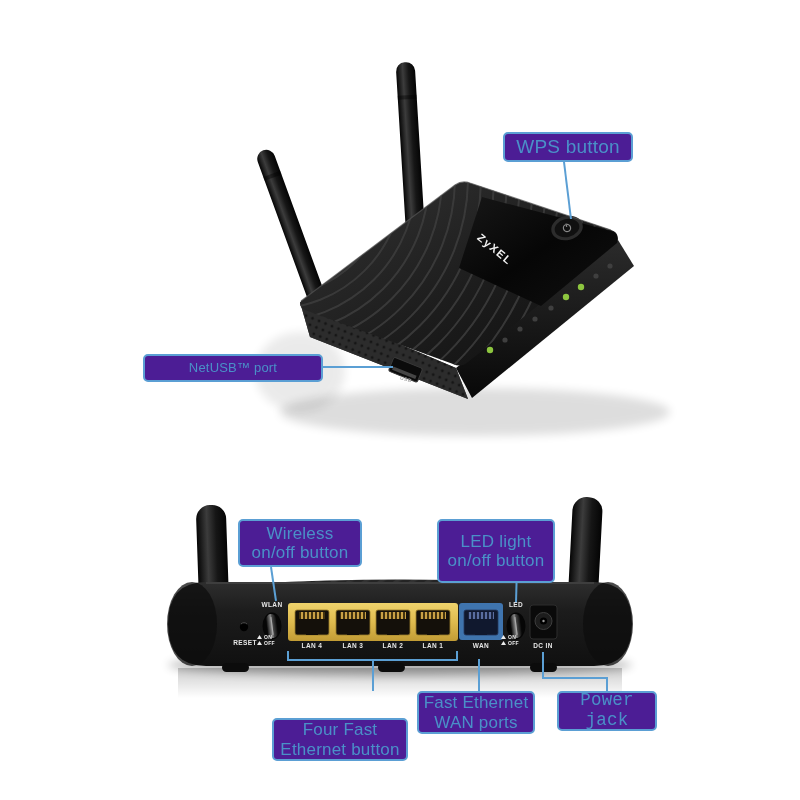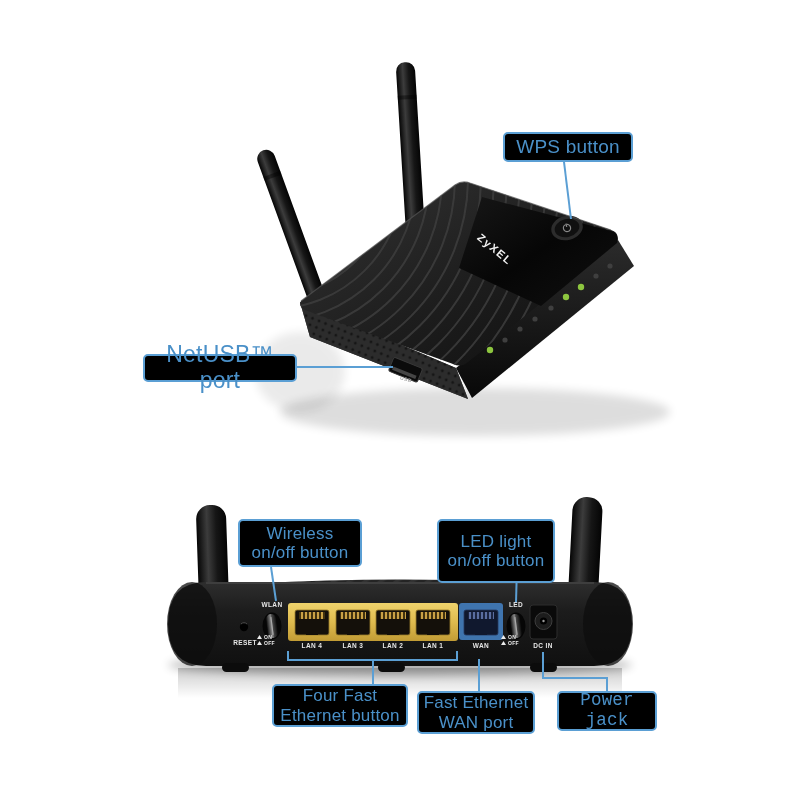--- a/index.html
+++ b/index.html
@@ -4,21 +4,21 @@
 <style>
   html,body{margin:0;padding:0;background:#fff;}
   .stage{
     position:relative;width:800px;height:800px;background:#ffffff;
     font-family:"Liberation Sans", sans-serif;overflow:hidden;
   }
   .art{position:absolute;left:0;top:0;}
   
   .callout{
     position:absolute;box-sizing:border-box;
-    border:2px solid #5b9fd4;border-radius:5px;background:#000000;
+    border:2px solid #5b9fd4;border-radius:5px;background:#4c1d95;
     color:#4a90c8;display:flex;flex-direction:column;
     align-items:center;justify-content:center;
     text-align:center;line-height:1.12;letter-spacing:.2px;
   }
   .co-lg{font-size:19px;}
   .co-md{font-size:17px;}
   
   .plabel{
     position:absolute;transform:translateX(-50%);
     color:#e6e6e6;font-weight:bold;font-size:6.5px;letter-spacing:.4px;
@@ -322,41 +322,41 @@
   <div class="r">
         <span class="sw-ico"></span>
         <span>OFF</span>
       </div>
 </div>
 
 <div class="callout co-lg" style="left:503px;top:132px;width:130px;height:30px;">
   <span>WPS button</span>
 </div>
 
-<div class="callout co-md" style="left:143px;top:354px;width:154px;height:28px;font-size:23px;">
+<div class="callout co-md" style="left:143px;top:354px;width:180px;height:28px;font-size:13px;">
   <span>NetUSB™ port</span>
 </div>
 
 <div class="callout co-md" style="left:238px;top:519px;width:124px;height:48px;">
   <span>Wireless</span>
   <span>on/off button</span>
 </div>
 
 <div class="callout co-md" style="left:437px;top:519px;width:118px;height:64px;">
   <span>LED light</span>
   <span>on/off button</span>
 </div>
 
-<div class="callout co-md" style="left:272px;top:684px;width:136px;height:43px;">
+<div class="callout co-md" style="left:272px;top:718px;width:136px;height:43px;">
   <span>Four Fast</span>
   <span>Ethernet button</span>
 </div>
 
 <div class="callout co-md" style="left:417px;top:691px;width:118px;height:43px;">
   <span>Fast Ethernet</span>
-  <span>WAN port</span>
+  <span>WAN ports</span>
 </div>
 
 <div class="callout co-md" style="left:557px;top:691px;width:100px;height:40px;font-size:17.5px;font-family:Liberation Mono, monospace;">
   <span>Power jack</span>
 </div>
 
 </div>
 
 </body></html>

